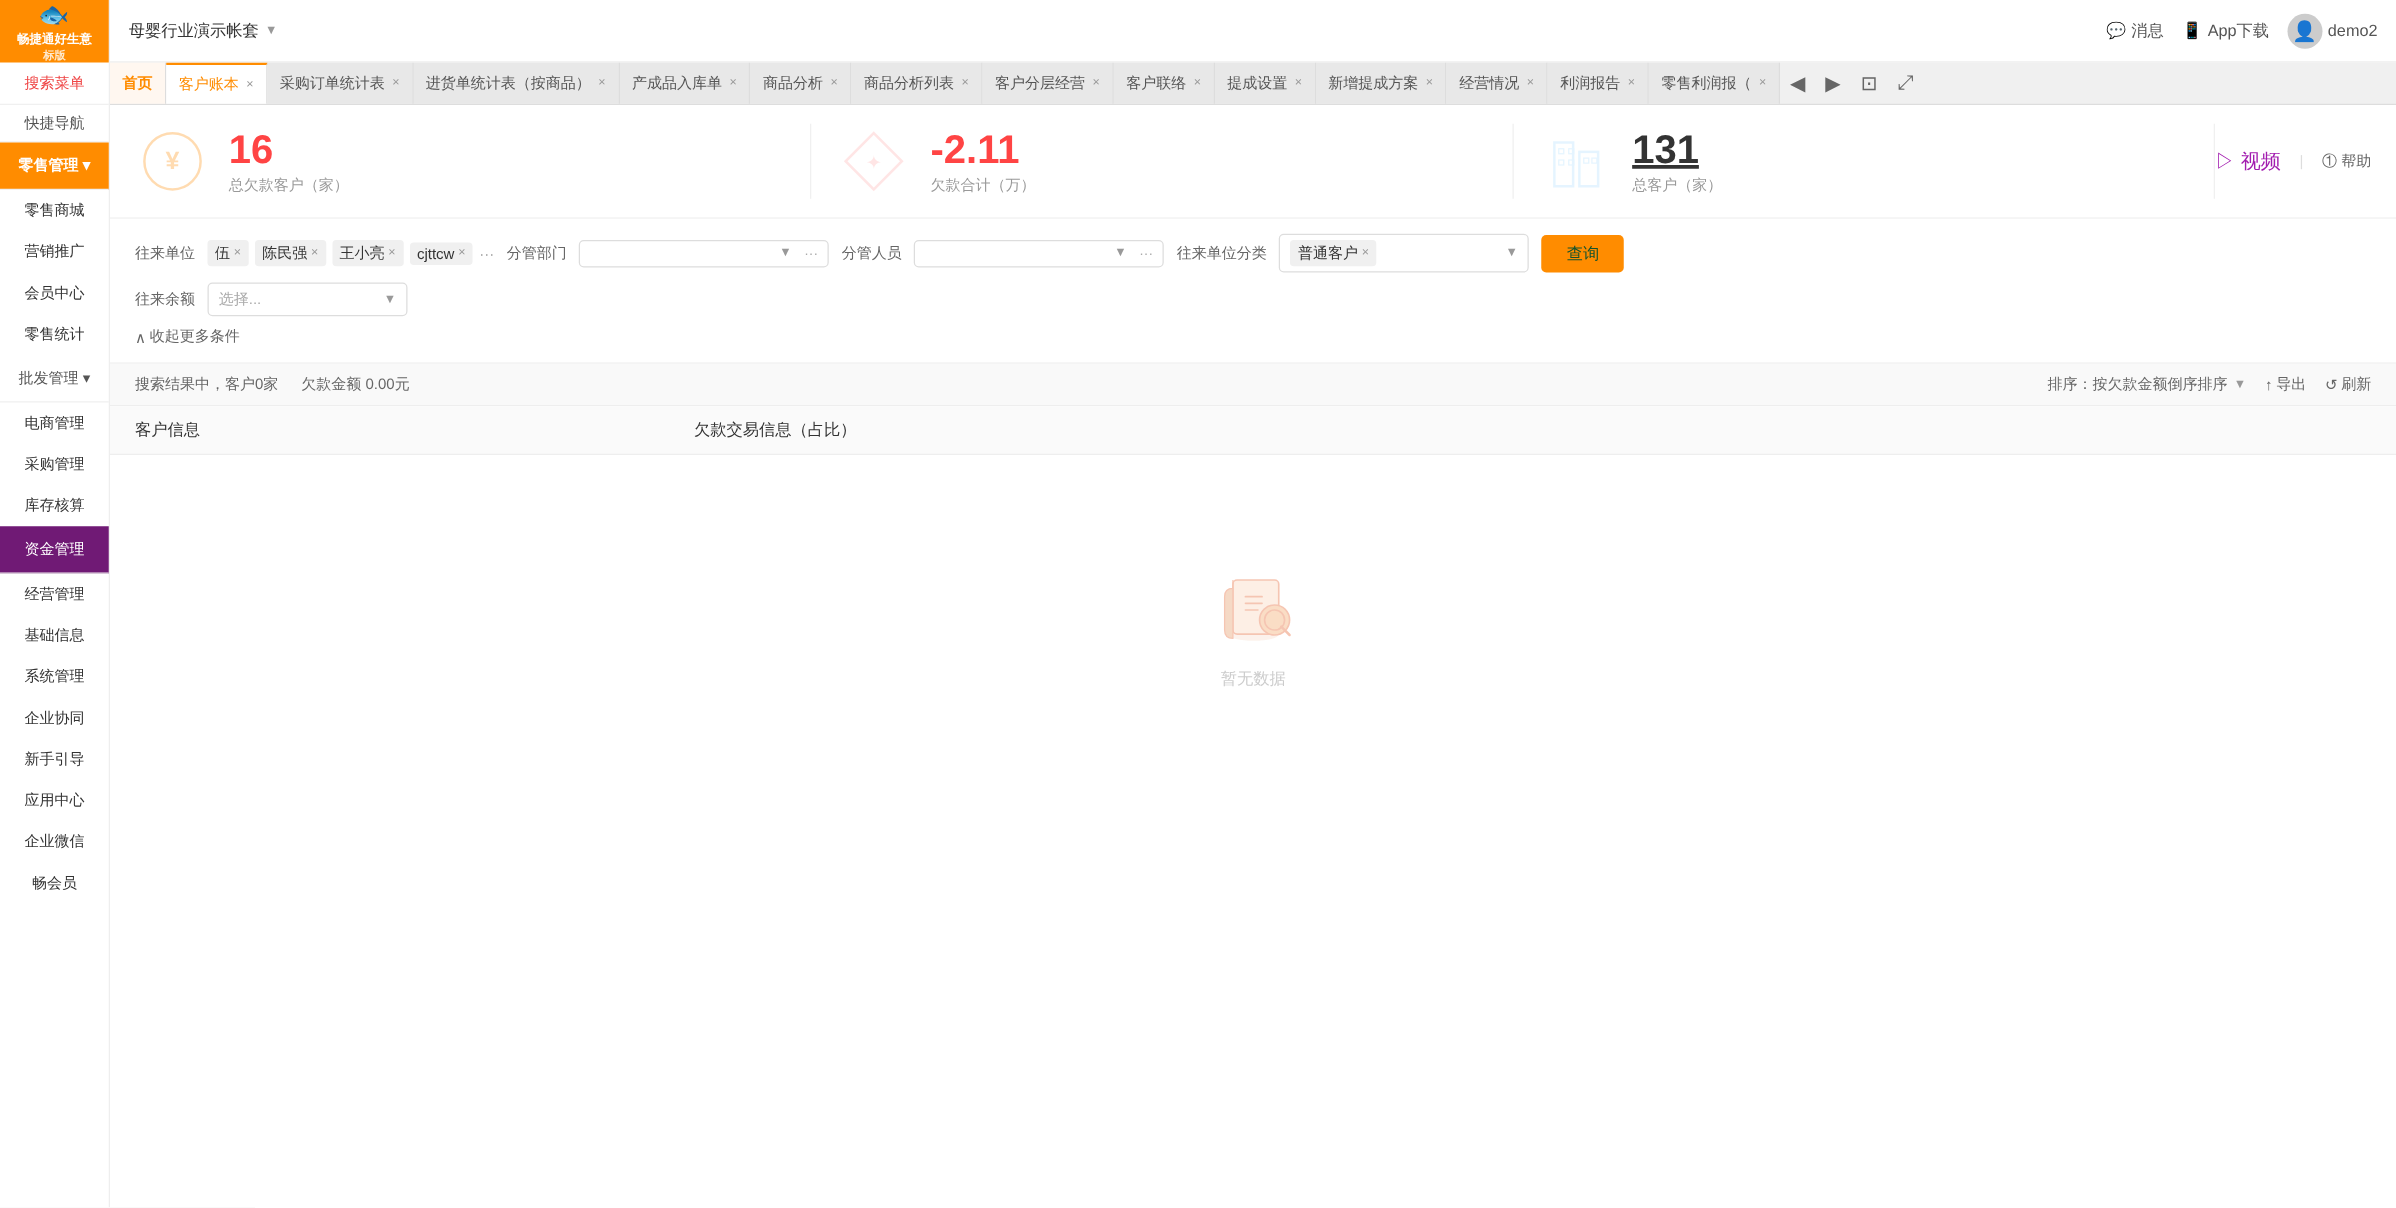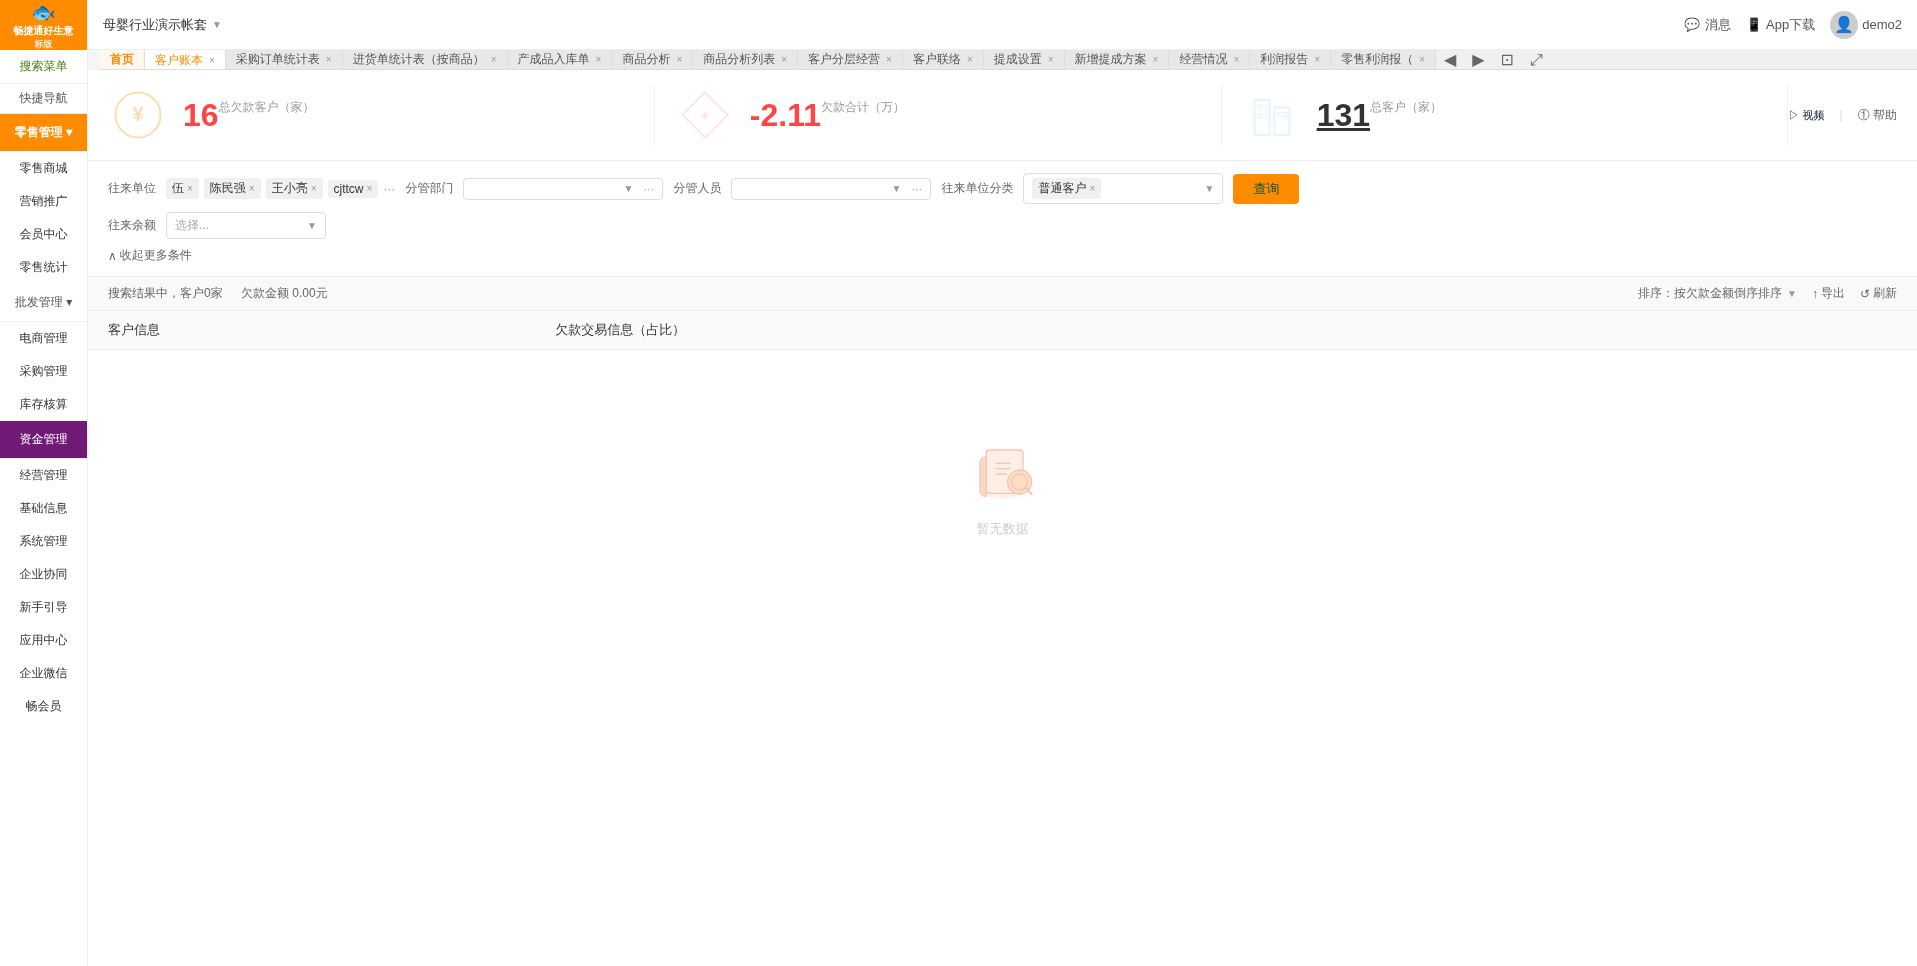--- a/index.html
+++ b/index.html
@@ -5,56 +5,56 @@
     * { box-sizing: border-box; margin: 0; padding: 0; font-family: 'Microsoft YaHei', Arial, sans-serif; }
     body { background: #f5f5f5; font-size: 13px; }
 
     
     .app-container { display: flex; height: 966px; overflow: hidden; }
     
     
     .sidebar { width: 88px; background: #fff; display: flex; flex-direction: column; border-right: 1px solid #eee; flex-shrink: 0; }
     .sidebar-logo { background: #ff8c00; height: 50px; display: flex; align-items: center; justify-content: center; color: white; font-size: 11px; font-weight: bold; flex-direction: column; cursor: pointer; }
     .sidebar-logo-icon { font-size: 20px; }
-    .sidebar-search { padding: 8px 10px; color: #4d7c0f; font-size: 12px; cursor: pointer; text-align: center; border-bottom: 1px solid #f0f0f0; }
+    .sidebar-search { padding: 8px 10px; color: #ef4444; font-size: 12px; cursor: pointer; text-align: center; border-bottom: 1px solid #f0f0f0; }
     .sidebar-nav { padding: 6px 10px; color: #555; font-size: 12px; cursor: pointer; text-align: center; border-bottom: 1px solid #f0f0f0; }
     .sidebar-item { padding: 10px 5px; color: #555; font-size: 12px; cursor: pointer; text-align: center; border-bottom: 1px solid #f0f0f0; }
     .sidebar-item.active { background: #ff8c00; color: white; font-weight: bold; }
     .sidebar-item-sub { padding: 8px 5px; color: #333; font-size: 12px; cursor: pointer; text-align: center; }
 
     
     .main-area { flex: 1; display: flex; flex-direction: column; overflow: hidden; }
 
     
     .header { height: 50px; background: #fff; display: flex; align-items: center; padding: 0 15px; border-bottom: 1px solid #eee; justify-content: space-between; }
     .header-left { display: flex; align-items: center; gap: 10px; }
     .header-org { font-size: 13px; color: #333; display: flex; align-items: center; gap: 5px; cursor: pointer; }
     .header-right { display: flex; align-items: center; gap: 15px; font-size: 13px; color: #555; }
     .header-right-item { display: flex; align-items: center; gap: 4px; cursor: pointer; }
     .avatar { width: 28px; height: 28px; border-radius: 50%; background: #ccc; overflow: hidden; display: flex; align-items: center; justify-content: center; }
 
     
-    .tabs-bar { height: 20px; background: #f0f0f0; display: flex; align-items: center; overflow: hidden; border-bottom: 1px solid #ddd; margin-left: 12px; }
+    .tabs-bar { height: 34px; background: #f0f0f0; display: flex; align-items: center; overflow: hidden; border-bottom: 1px solid #ddd; }
     .tab { padding: 0 10px; height: 34px; display: flex; align-items: center; gap: 4px; font-size: 12px; cursor: pointer; white-space: nowrap; background: #e8e8e8; border-right: 1px solid #ddd; color: #555; }
     .tab.active { background: #fff; color: #ff8c00; border-top: 2px solid #ff8c00; }
     .tab-close { font-size: 10px; color: #999; cursor: pointer; margin-left: 2px; }
     .tab-nav { padding: 0 8px; cursor: pointer; color: #666; font-size: 16px; display: flex; align-items: center; height: 34px; }
 
     
     .content-area { flex: 1; overflow: auto; background: #f5f5f5; }
     .page-content { background: #fff; min-height: 100%; }
 
     
     .stats-row { display: flex; padding: 15px 20px; background: #fff; border-bottom: 1px solid #eee; gap: 0; }
     .stat-item { flex: 1; display: flex; align-items: center; gap: 15px; border-right: 1px solid #f0f0f0; padding: 0 20px; }
     .stat-item:first-child { padding-left: 0; }
     .stat-item:last-child { border-right: none; }
     .stat-icon { width: 60px; height: 60px; display: flex; align-items: center; justify-content: center; opacity: 0.3; }
     .stat-icon svg { width: 50px; height: 50px; }
-    .stat-text { display: flex; }
+    .stat-text { display: flex; flex-direction: column; }
     .stat-number { font-size: 32px; font-weight: bold; color: #ff4444; }
     .stat-number.dark { color: #333; text-decoration: underline; }
     .stat-number.negative { color: #ff4444; }
     .stat-label { font-size: 12px; color: #999; margin-top: 2px; }
     .stat-right { margin-left: auto; display: flex; align-items: center; gap: 15px; font-size: 12px; color: #666; }
 
     
     .filter-area { padding: 12px 20px; background: #fff; border-bottom: 1px solid #eee; }
     .filter-row { display: flex; align-items: center; gap: 10px; margin-bottom: 8px; flex-wrap: wrap; }
     .filter-label { color: #666; font-size: 12px; white-space: nowrap; }
@@ -258,21 +258,21 @@
                 <rect x="75" y="45" width="8" height="8" stroke="#aaddff" stroke-width="2" fill="none"></rect>
               </svg>
             </div>
             <div class="stat-text">
               <span class="stat-number dark">131</span>
               <span class="stat-label">总客户（家）</span>
             </div>
           </div>
 
           <div class="stat-right">
-            <span style="cursor:pointer;color:#0f172a;font-size:11px;">
+            <span style="cursor:pointer;color:#a21caf;font-size:16px;">
               ▷ <span>视频</span>
             </span>
             <span style="color:#ddd;">|</span>
             <span style="cursor:pointer;color:#666;font-size:12px;">
               ① <span>帮助</span>
             </span>
           </div>
         </div>
 
         <div class="filter-area">

